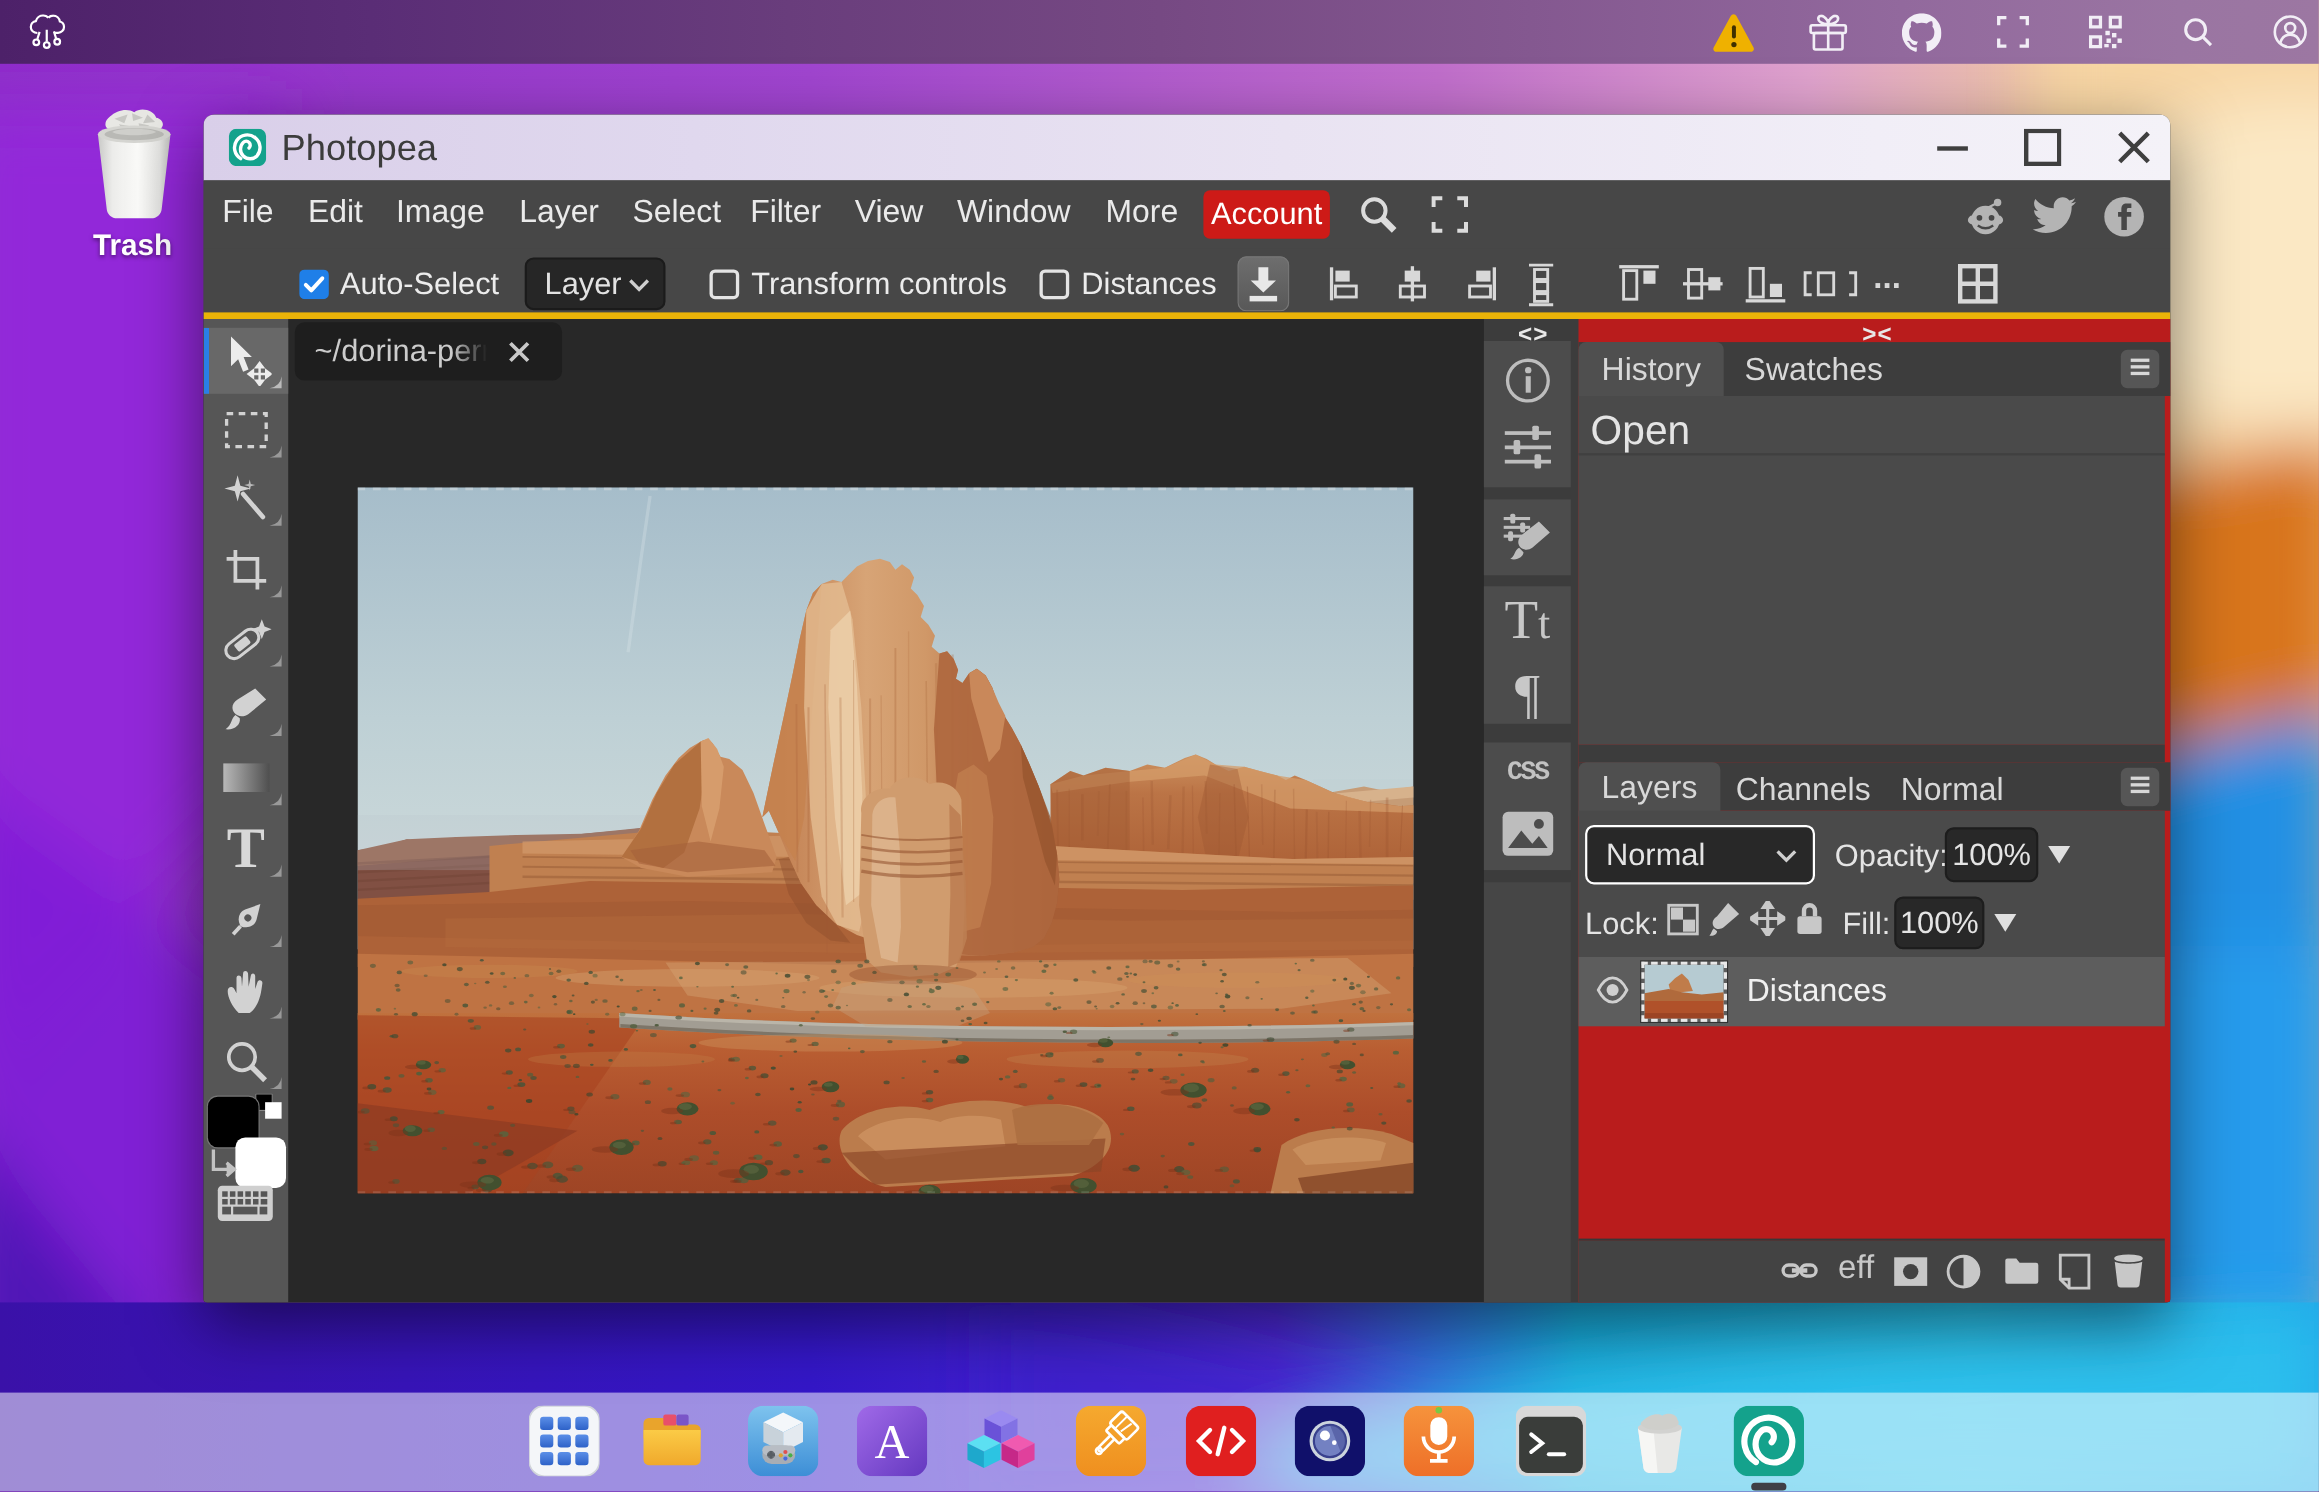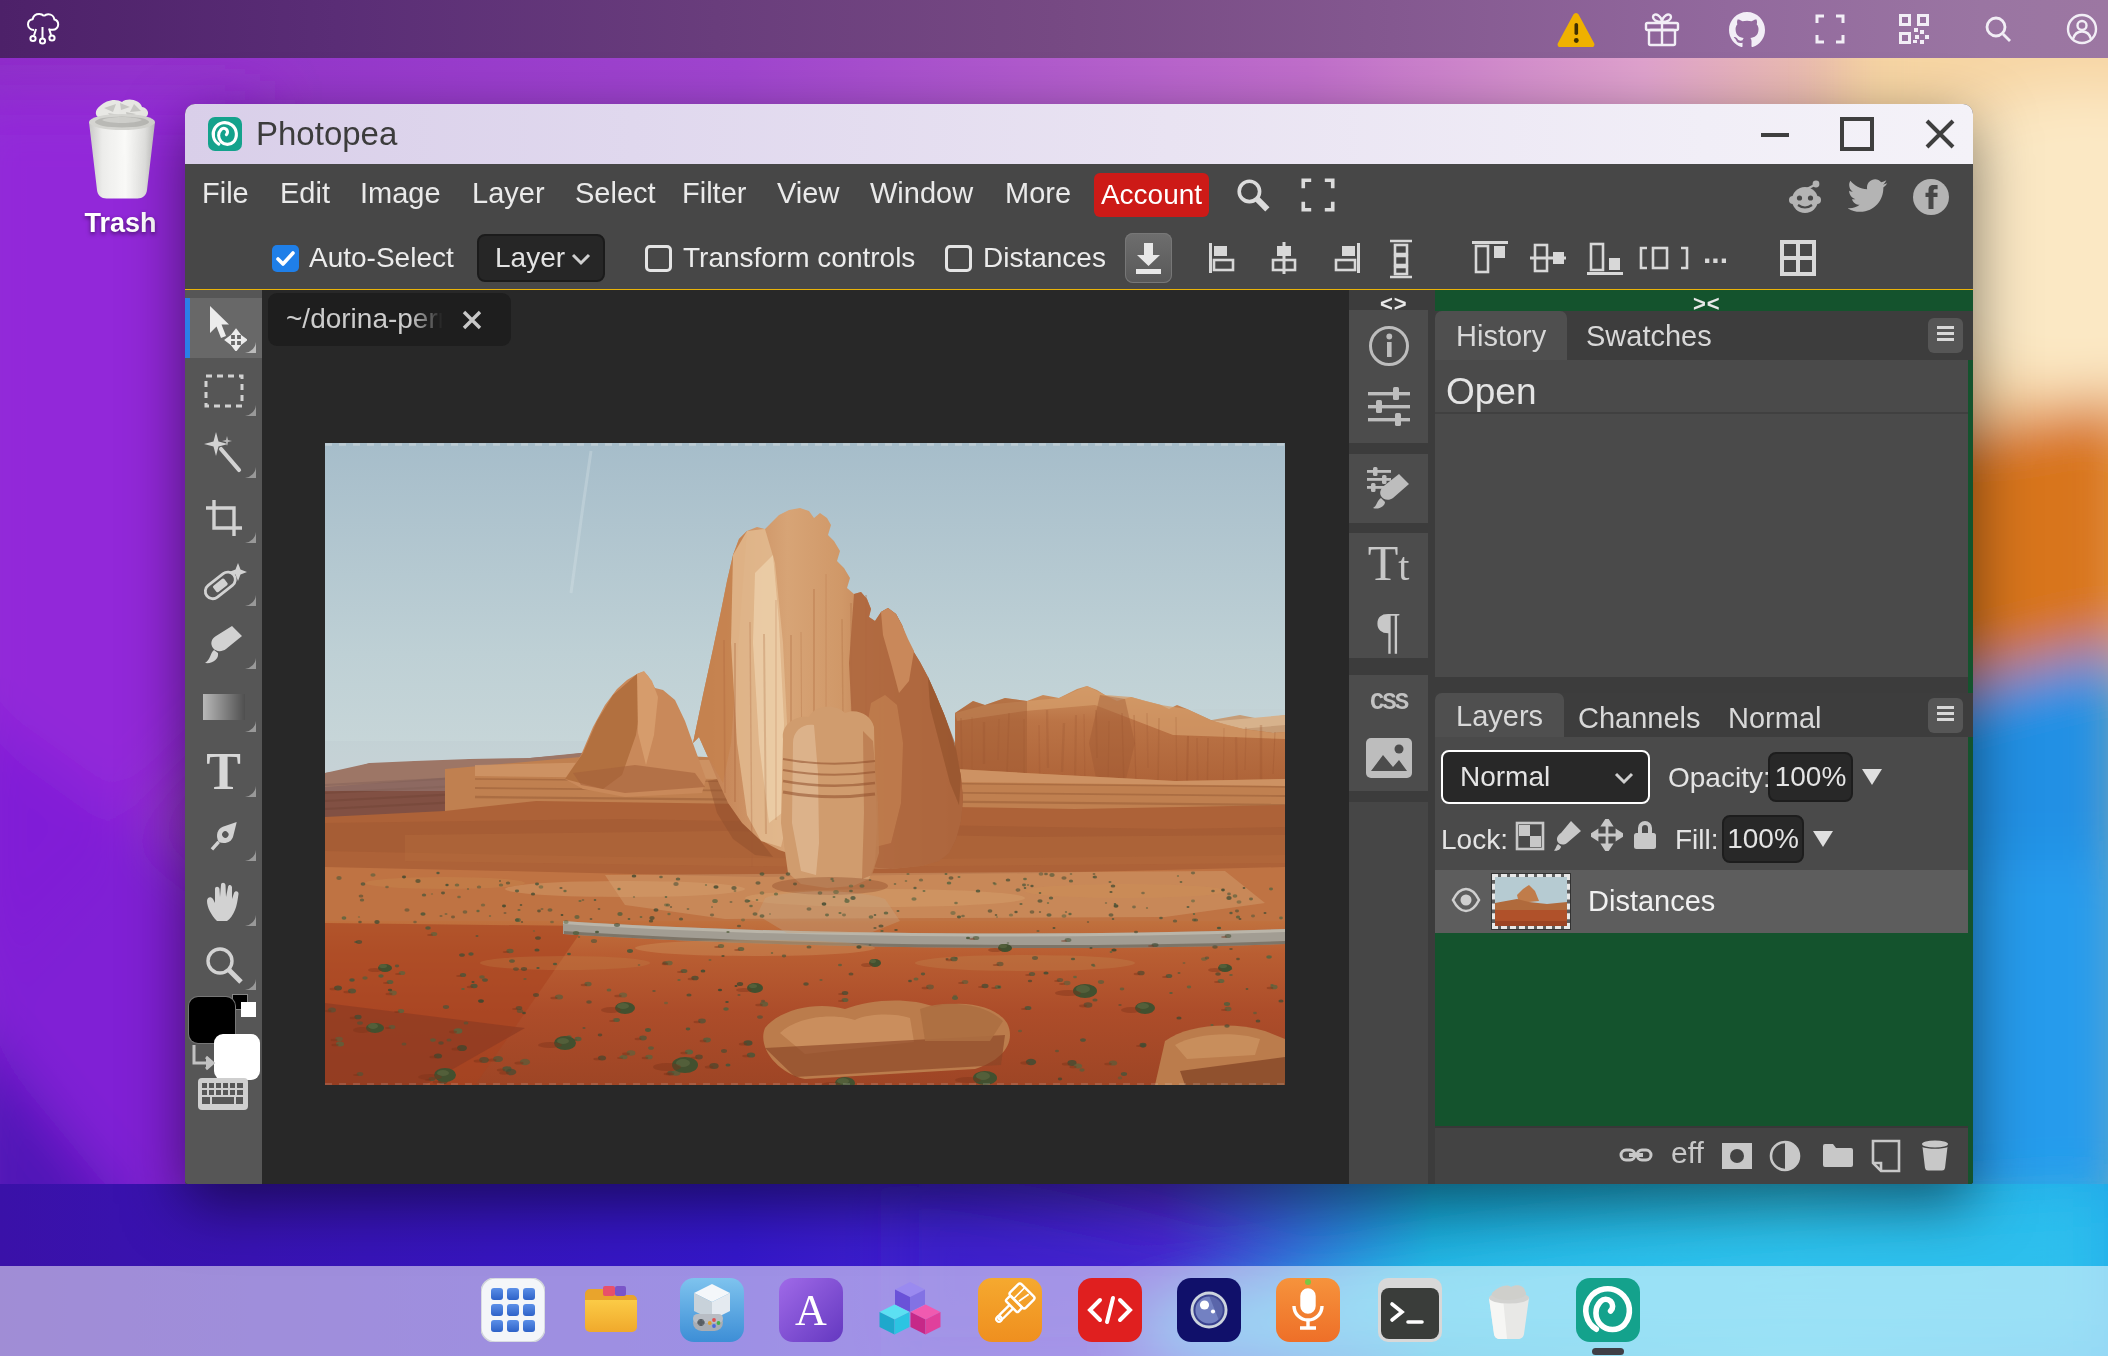--- a/index.html
+++ b/index.html
@@ -10,33 +10,33 @@
   #topbar { position:absolute; left:0; top:0; width:2108px; height:58px;
     background:linear-gradient(90deg,#4d2169 0%,#5a2d76 16%,#693d7c 34%,#764983 50%,#845890 66%,#92699d 82%,#9a75a2 94%,#9c77a2 100%); }
   #trashlbl { position:absolute; left:38px; top:208px; width:165px; text-align:center; color:#fff; font-weight:bold; font-size:27px; text-shadow:0 2px 4px rgba(0,0,0,.5); }
   
   #win { position:absolute; left:185px; top:104px; width:1788px; height:1080px; border-radius:10px 10px 3px 3px; box-shadow:0 20px 60px rgba(0,0,0,.5); background:#474747; overflow:hidden; }
   #titlebar { position:absolute; left:0; top:0; width:100%; height:60px; background:linear-gradient(90deg,#d9cfe9 0%,#e0d8ee 25%,#e9e3f2 55%,#f1eef7 85%,#f4f2f8 100%); }
   #titlebar .title { position:absolute; left:71px; top:11px; font-size:33px; color:#3c3c3c; }
   #menubar { position:absolute; left:0; top:60px; width:100%; height:62px; background:#474747; color:#eaeaea; font-size:29px; }
   .mitem { position:absolute; top:13px; }
   #account { position:absolute; left:909px; top:9px; width:115px; height:44px; background:#cd1a17; border-radius:6px; color:#fff; text-align:center; line-height:44px; font-size:28px; }
-  #optbar { position:absolute; left:0; top:122px; width:100%; height:64px; background:#474747; color:#ececec; font-size:28px; border-bottom:1px solid #eab308; }
+  #optbar { position:absolute; left:0; top:122px; width:100%; height:64px; background:#474747; color:#ececec; font-size:28px; border-bottom:6px solid #eab308; }
   .cb { position:absolute; top:19px; width:27px; height:27px; border-radius:5px; }
   .cb.off { border:3px solid #e4e4e4; background:transparent; }
   .obtxt { position:absolute; top:16px; }
   #content { position:absolute; left:0; top:186px; width:100%; height:894px; background:#282828; }
   #tools { position:absolute; left:0; top:0; width:77px; height:894px; background:#565656; }
   .tool { position:absolute; left:0; width:77px; height:60px; display:flex; align-items:center; justify-content:center; }
   .tcorn { position:absolute; right:5px; bottom:4px; width:14px; height:14px; }
   #tab { position:absolute; left:83px; top:3px; width:243px; height:53px; background:#1e1e1e; border-radius:9px; color:#cccccc; font-size:28px; overflow:hidden; }
   #rstrip { position:absolute; left:1164px; top:0px; width:98px; height:894px; background:#3c3c3c; }
   .rtile { position:absolute; left:0; width:79px; background:#4c4c4c; }
   .ricon { position:absolute; left:0; width:79px; display:flex; align-items:center; justify-content:center; }
-  #rpanels { position:absolute; left:1250px; top:0; width:625px; height:894px; background:#14532d; }
+  #rpanels { position:absolute; left:1250px; top:0; width:625px; height:894px; background:#b91c1c; }
   .ptabbar { position:absolute; left:0; width:100%; height:49px; background:#3d3d3d; color:#d8d8d8; font-size:29px; }
   .ptab { position:absolute; top:0; height:49px; line-height:51px; padding:0 21px; }
   .ptab.sel { background:#4f4f4f; border-radius:7px 7px 0 0; }
   .hamb { position:absolute; left:493px; top:7px; width:35px; height:35px; background:#565656; border-radius:6px; }
   .hamb i { position:absolute; left:9px; width:17px; height:2.5px; background:#d8d8d8; }
   .collapse { position:absolute; top:1px; color:#e8e8e8; font-size:22px; font-weight:bold; letter-spacing:1px; z-index:6; }
   #dock { position:absolute; left:0; top:1266px; width:2108px; height:90px; }
   .dicon { position:absolute; top:12px; }
 </style>
 </head>

